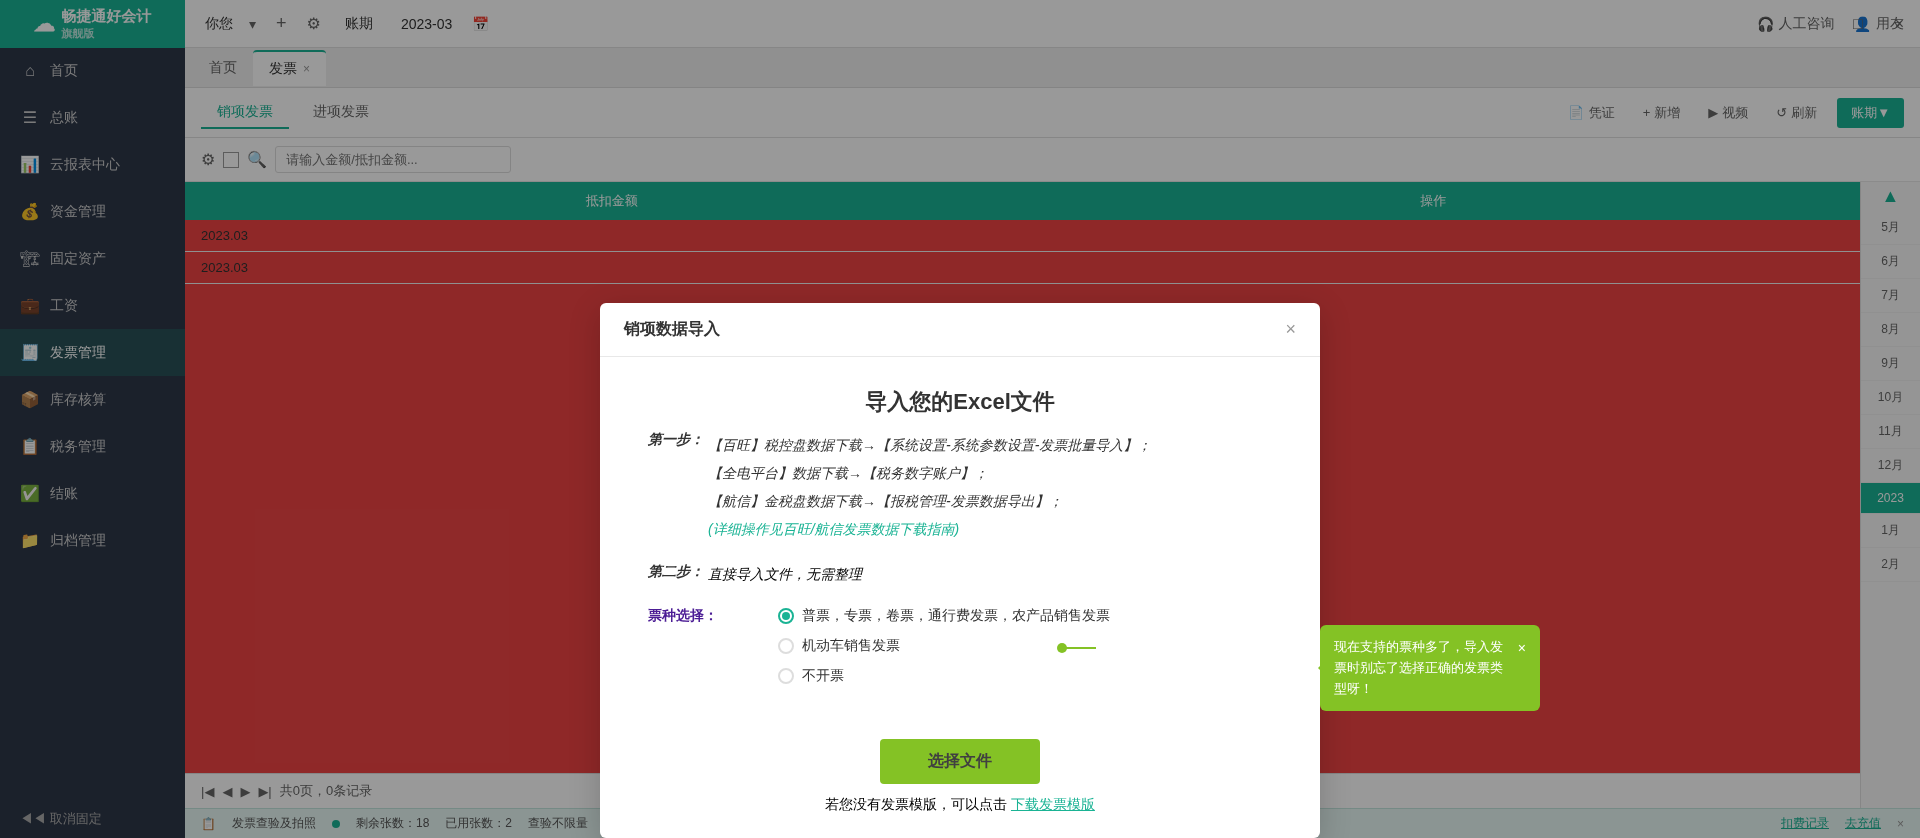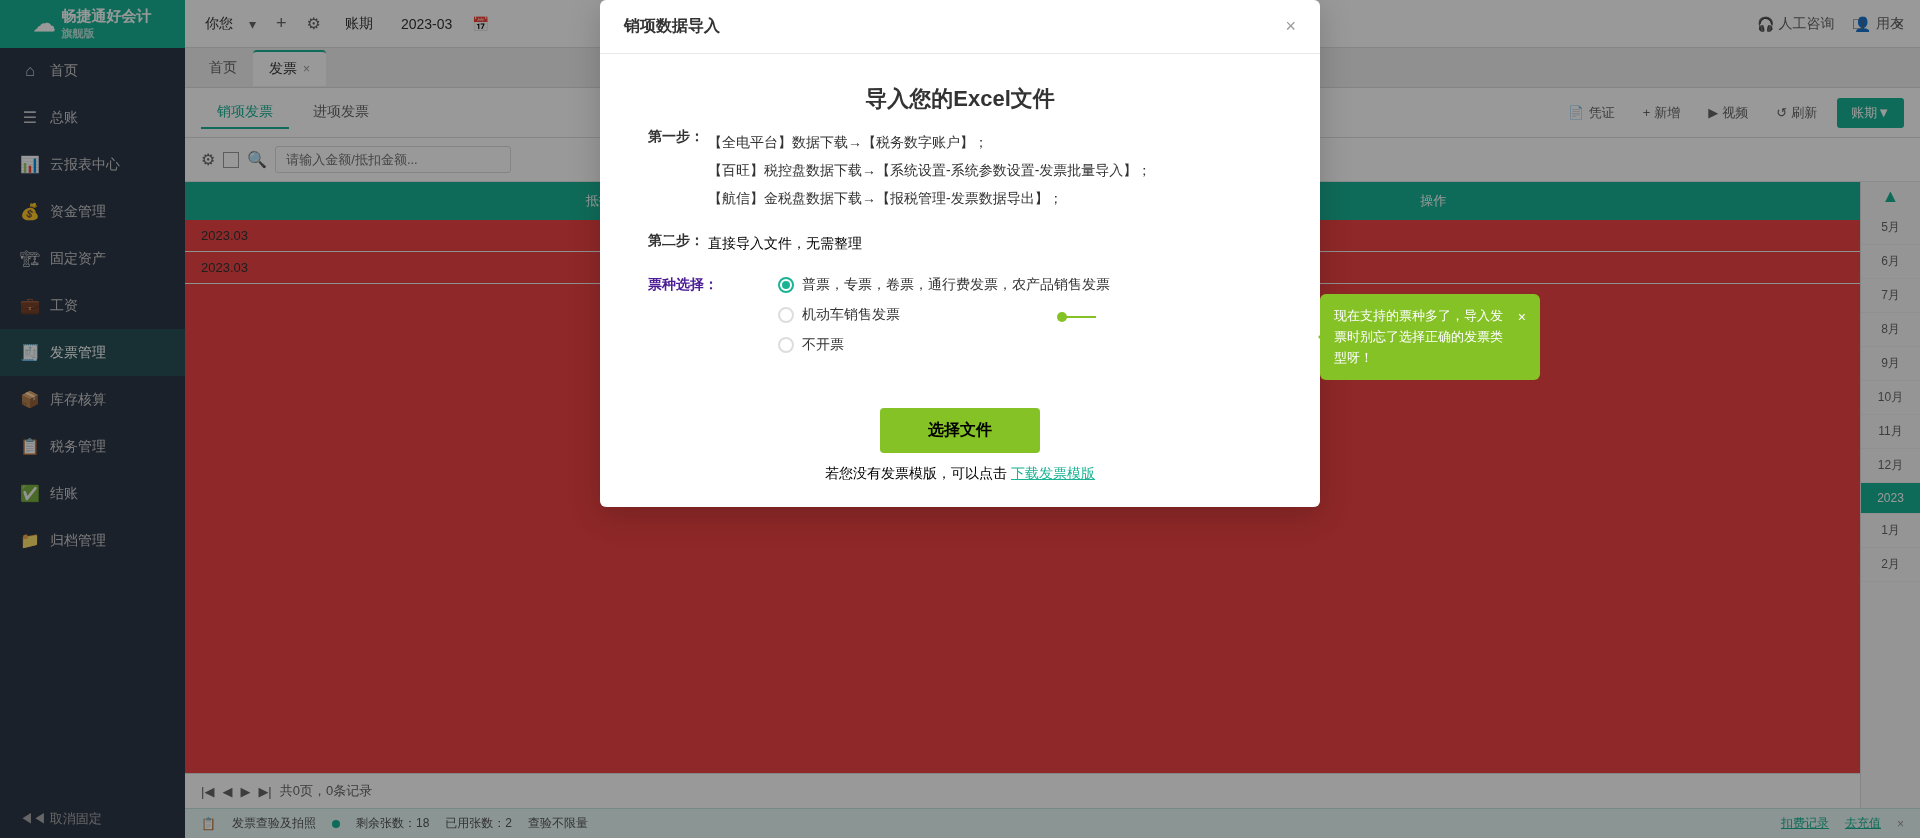--- a/index.html
+++ b/index.html
@@ -112,56 +112,56 @@
       display: flex; align-items: center; background: #e8f8f5; padding: 6px 16px;
       border-top: 1px solid #c3e6de; font-size: 12px; color: #555; gap: 16px;
       flex-shrink: 0;
     }
     .status-link { color: #1ab394; cursor: pointer; text-decoration: underline; }
 
     
     .modal-overlay {
       position: fixed; top: 0; left: 0; right: 0; bottom: 0;
       background: rgba(0,0,0,0.4); z-index: 200;
-      display: flex; align-items: flex-start; justify-content: center;
+      display: flex; align-items: flex-end; justify-content: center;
     }
     .modal {
       background: #fff; border-radius: 6px; width: 720px;
       box-shadow: 0 8px 32px rgba(0,0,0,0.18); position: relative;
     }
     .modal-header {
       display: flex; align-items: center; justify-content: space-between;
       padding: 16px 24px; border-bottom: 1px solid #e8e8e8;
     }
     .modal-title { font-size: 16px; font-weight: bold; color: #333; }
     .modal-close { font-size: 18px; color: #999; cursor: pointer; }
     .modal-body { padding: 30px 48px 20px 48px; }
     .modal-main-title { text-align: center; font-size: 22px; font-weight: bold; color: #333; margin-bottom: 14px; }
 
-    .step-section { margin-bottom: 20px; }
+    .step-section { margin-bottom: 20px; font-style: italic; }
     .step-label { color: #333; font-size: 14px; font-weight: bold; margin-bottom: 6px; }
     .step-content { margin-left: 60px; color: #333; font-size: 14px; line-height: 2; }
     .step-link { color: #1ab394; cursor: pointer; }
 
     .ticket-section { margin-bottom: 24px; }
     .ticket-label { color: #4c1d95; font-size: 14px; font-weight: bold; margin-bottom: 12px; }
     .radio-group { display: flex; flex-direction: column; gap: 12px; margin-left: 60px; }
     .radio-item { display: flex; align-items: center; gap: 8px; font-size: 14px; color: #333; cursor: pointer; }
     .radio-circle {
       width: 16px; height: 16px; border-radius: 50%; border: 2px solid #ddd;
       display: flex; align-items: center; justify-content: center; flex-shrink: 0;
     }
     .radio-circle.checked { border-color: #1ab394; }
     .radio-circle.checked::after {
       content: ''; width: 8px; height: 8px; border-radius: 50%; background: #1ab394;
     }
 
     .modal-footer { padding: 10px 48px 24px; display: flex; flex-direction: column; align-items: center; gap: 12px; }
     .select-file-btn {
-      background: #84c225; color: #000000; border: none; border-radius: 4px;
+      background: #84c225; color: #404040; border: none; border-radius: 4px;
       padding: 12px 48px; font-size: 16px; cursor: pointer; font-weight: bold;
     }
     .template-link { color: #1ab394; cursor: pointer; text-decoration: underline; }
 
     
     .tooltip-bubble {
       position: absolute; background: #84c225; color: #fff; border-radius: 6px;
       padding: 12px 14px; font-size: 13px; width: 220px; line-height: 1.6;
       right: -240px; top: 50px; z-index: 300;
     }
@@ -384,23 +384,26 @@
       <span class="modal-title">销项数据导入</span>
       <span class="modal-close">×</span>
     </div>
     <div class="modal-body">
       <div class="modal-main-title">导入您的Excel文件</div>
 
       <div class="step-section">
         <div style="display:flex;">
           <span class="step-label" style="min-width:60px;">第一步：</span>
           <div class="step-content" style="margin-left:0;">
+            <div>【百旺】税控盘数据下载→【系统设置-系统参数设置-发票批量导入】；</div>
             <div>【全电平台】数据下载→【税务数字账户】；</div>
-            <div>【百旺】税控盘数据下载→【系统设置-系统参数设置-发票批量导入】；</div>
             <div>【航信】金税盘数据下载→【报税管理-发票数据导出】；</div>
+            <div>
+              <span class="step-link">(详细操作见百旺/航信发票数据下载指南)</span>
+            </div>
           </div>
         </div>
       </div>
 
       <div class="step-section">
         <div style="display:flex;align-items:center;">
           <span class="step-label" style="min-width:60px;">第二步：</span>
           <span>直接导入文件，无需整理</span>
         </div>
       </div>

